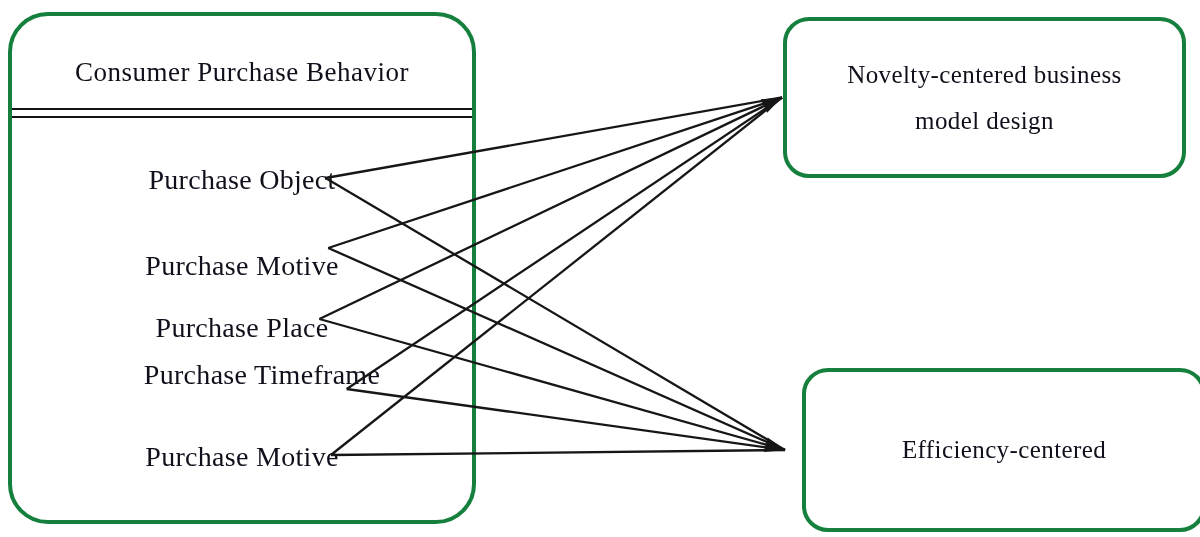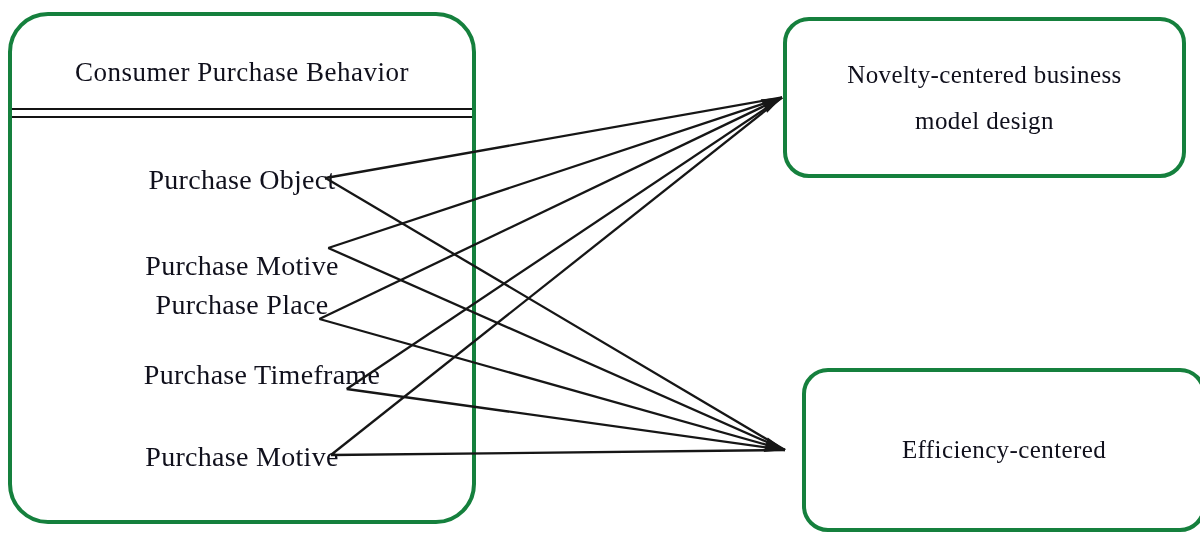--- a/index.html
+++ b/index.html
@@ -61,21 +61,21 @@
     left: 0;
     width: 100%;
     text-align: center;
     font-size: 28px;
     line-height: 32px;
     letter-spacing: 0.3px;
     white-space: nowrap;
   }
   .item-row.r0 { top: 148px; }
   .item-row.r1 { top: 234px; }
-  .item-row.r2 { top: 273px; }
+  .item-row.r2 { top: 296px; }
   .item-row.r3 { top: 343px; padding-left: 40px; }
   .item-row.r4 { top: 425px; }
 
   .right-box {
     display: flex;
     flex-direction: column;
     align-items: center;
     justify-content: center;
     border-radius: 26px;
     text-align: center;

